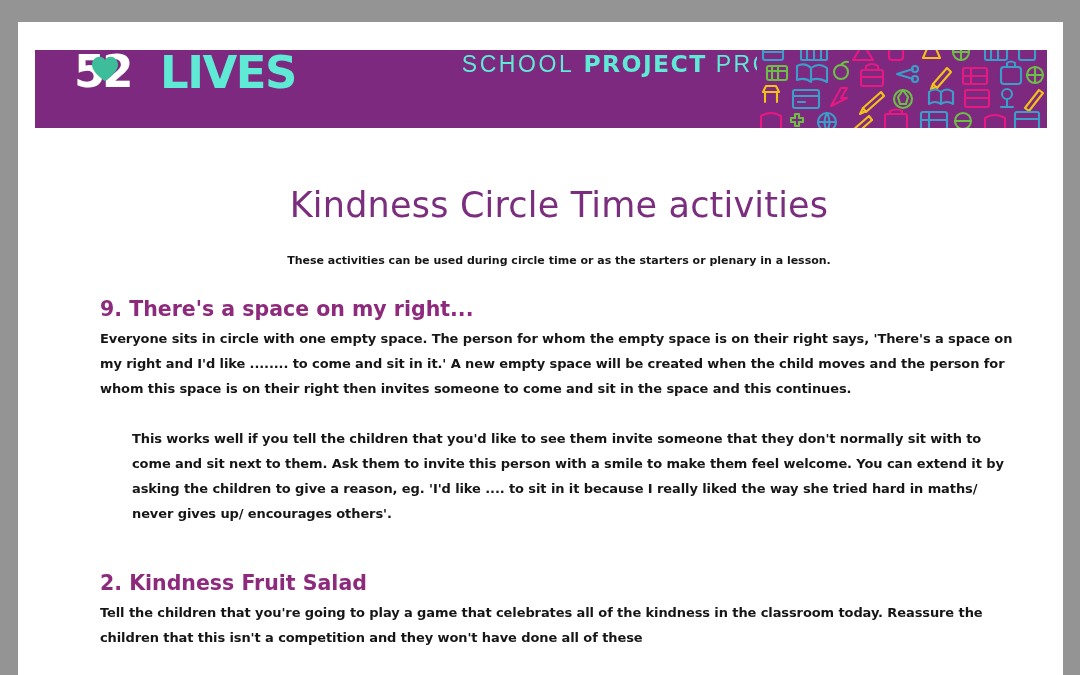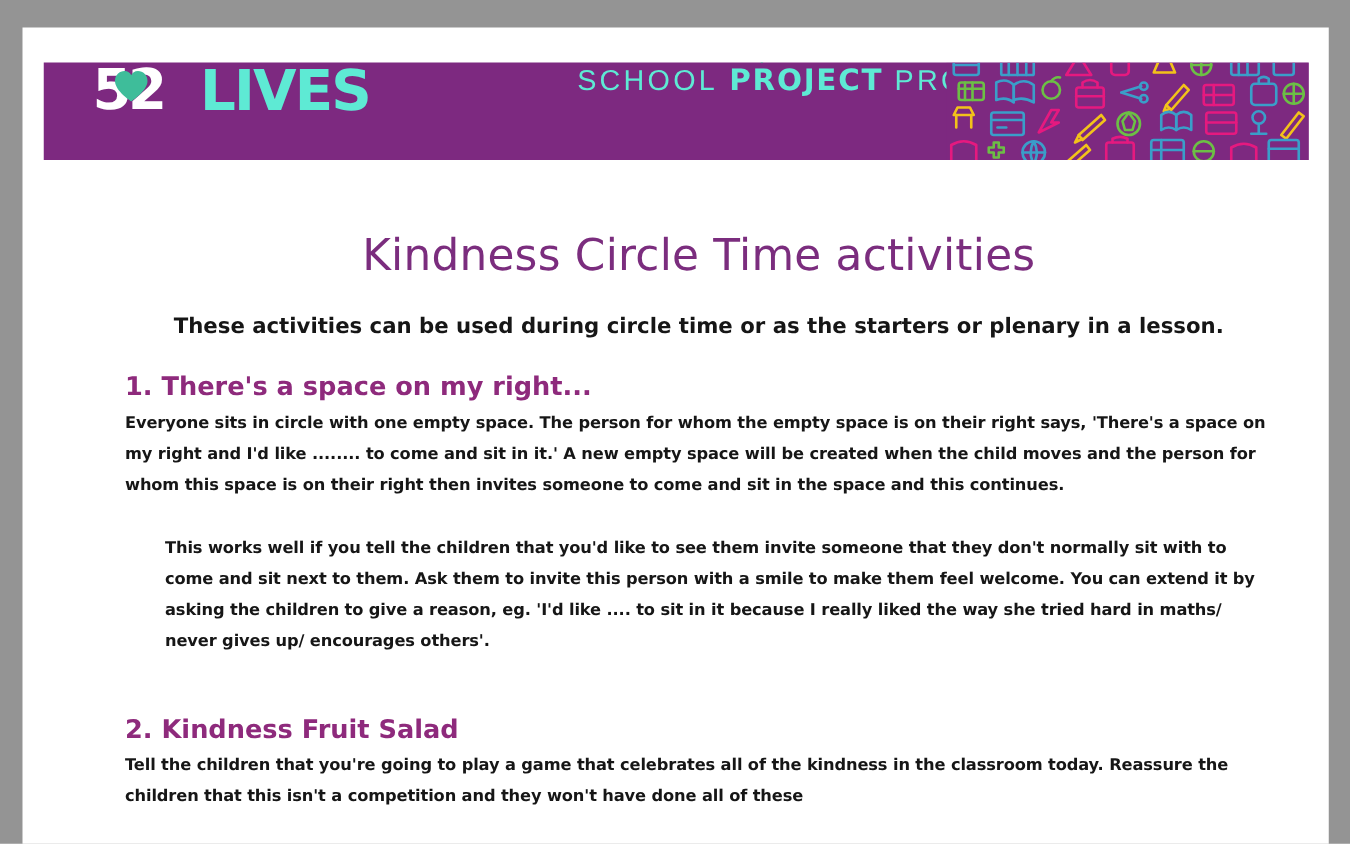--- a/index.html
+++ b/index.html
@@ -148,21 +148,21 @@
     font-size: 35px;
     color: #7b2d7e;
     text-align: center;
     letter-spacing: 0.2px;
     margin: 0 0 0 0;
     line-height: 46px;
   }
   .doc-subtitle {
     font-family: "DejaVu Sans", sans-serif;
     font-weight: bold;
-    font-size: 17px;
+    font-size: 11px;
     color: #161616;
     text-align: center;
     margin: 22px 0 0 0;
     line-height: 22px;
   }
   .section {
     margin-top: 24px;
   }
   .section-heading {
     font-family: "DejaVu Sans", sans-serif;
@@ -363,21 +363,21 @@
         </svg>
       </div>
     </div>
 
     <div class="content">
 
       <h1 class="doc-title">Kindness Circle Time activities</h1>
       <p class="doc-subtitle">These activities can be used during circle time or as the starters or plenary in a lesson.</p>
 
       <div class="section">
-        <h2 class="section-heading">1. There's a space on my right...</h2>
+        <h2 class="section-heading">9. There's a space on my right...</h2>
         <p class="para">Everyone sits in circle with one empty space. The person for whom the empty space is on their right says, 'There's a space on my right and I'd like ........ to come and sit in it.' A new empty space will be created when the child moves and the person for whom this space is on their right then invites someone to come and sit in the space and this continues.</p>
         <p class="para">This works well if you tell the children that you'd like to see them invite someone that they don't normally sit with to come and sit next to them.  Ask them to invite this person with a smile to make them feel welcome. You can extend it by asking the children to give a reason, eg. 'I'd like .... to sit in it because I really liked the way she tried hard in maths/ never gives up/ encourages others'.</p>
       </div>
 
       <div class="section spaced-top">
         <h2 class="section-heading">2. Kindness Fruit Salad</h2>
         <p class="para">Tell the children that you're going to play a game that celebrates all of the kindness in the classroom today. Reassure the children that this isn't a competition and they won't have done all of these</p>
       </div>
 
     </div>

